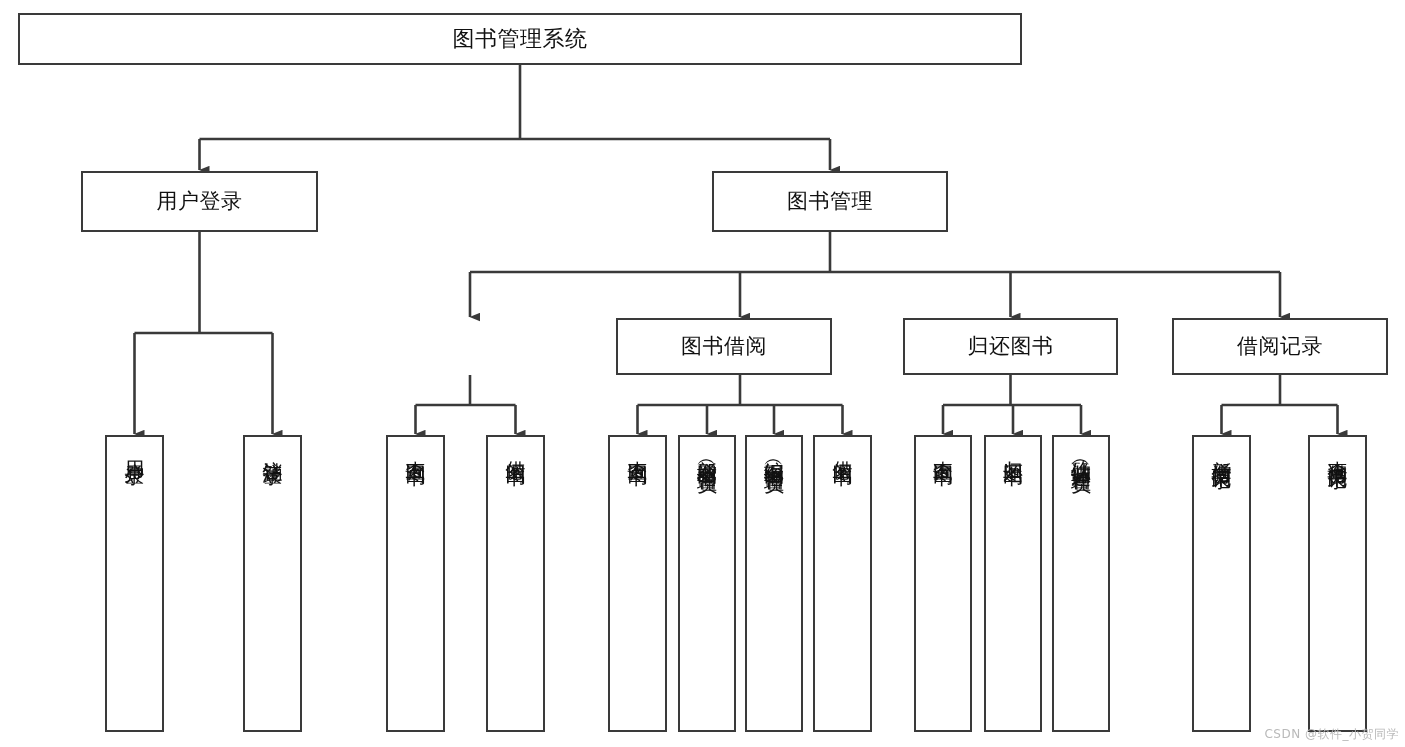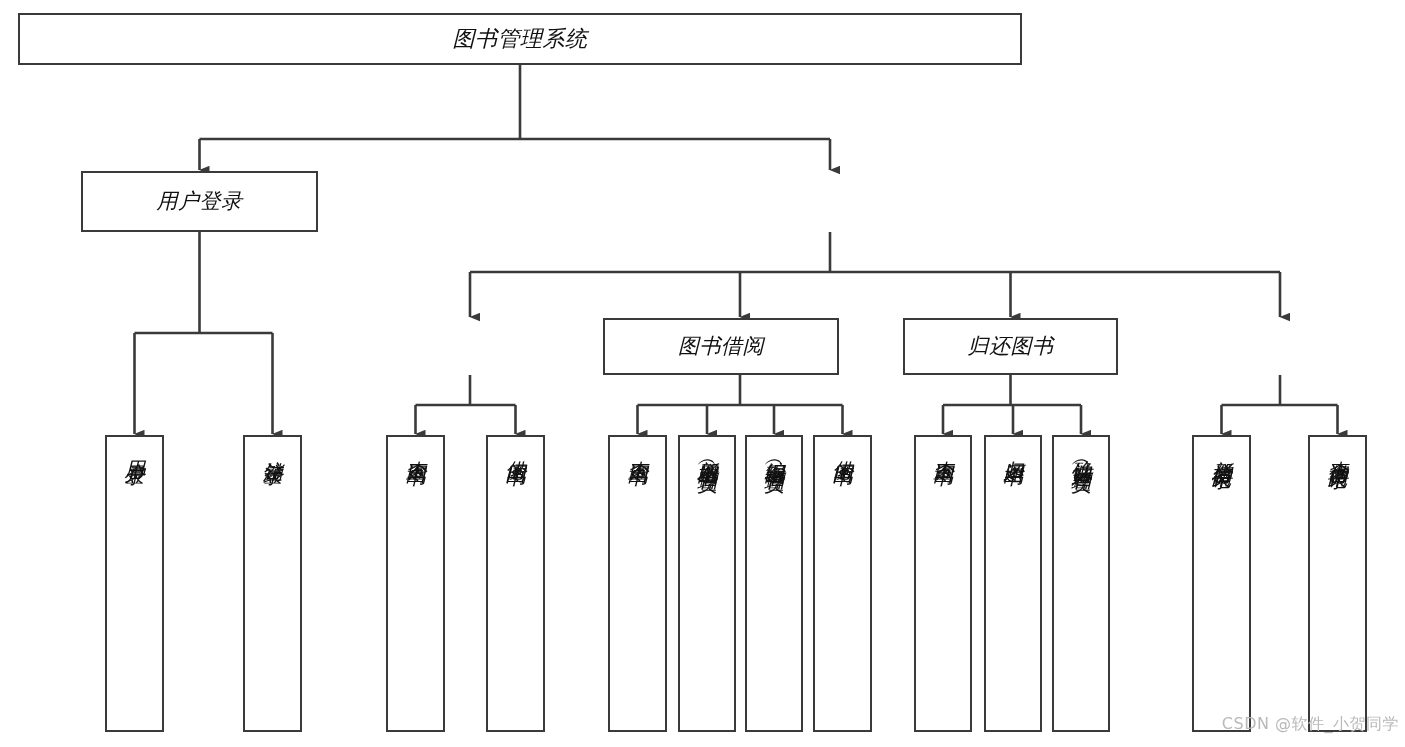--- a/index.html
+++ b/index.html
@@ -37,21 +37,20 @@
     justify-content: center;
     z-index: 2;
   }
   .node-label {
     font-size: 21px;
     line-height: 1.18;
     color: #111111;
     letter-spacing: 0.5px;
     text-align: center;
     white-space: nowrap;
-    font-style: italic;
   }
   .node.level1 .node-label { font-size: 22px; }
   .node.level2 .node-label { font-size: 21px; }
   .node.level3 .node-label { font-size: 21px; }
   .node.leaf {
     align-items: flex-start;
     justify-content: center;
     padding-top: 8px;
   }
   .node.leaf .node-label {
@@ -59,22 +58,22 @@
     text-orientation: upright;
     font-size: 20px;
     line-height: 1.25;
     letter-spacing: 2px;
     white-space: normal;
     max-height: 100%;
   }
   .watermark {
     position: absolute;
     right: 6px;
-    bottom: 12px;
-    font-size: 16px;
+    bottom: 4px;
+    font-size: 12px;
     color: #b9b9b9;
     letter-spacing: 0.5px;
     z-index: 5;
     white-space: nowrap;
   }
 </style>
 </head>
 <body>
 
 <div id="canvas">
@@ -122,26 +121,32 @@
       </g>
   </svg>
 
   <div class="node level1" style="left: 18px; top: 13px; width: 1004px; height: 52px;">
     <span class="node-label">图书管理系统</span>
   </div>
 
   <div class="node level2" style="left: 81px; top: 171px; width: 237px; height: 61px;">
     <span class="node-label">用户登录</span>
   </div>
+  <div class="node level2" style="left: 712px; top: 171px; width: 236px; height: 61px;">
+    <span class="node-label">图书管理</span>
+  </div>
 
-  <div class="node level3" style="left: 603px; top: 318px; width: 236px; height: 57px;">
+  <div class="node level3" style="left: 616px; top: 318px; width: 216px; height: 57px;">
     <span class="node-label">图书借阅</span>
   </div>
   <div class="node level3" style="left: 903px; top: 318px; width: 215px; height: 57px;">
     <span class="node-label">归还图书</span>
+  </div>
+  <div class="node level3" style="left: 1172px; top: 318px; width: 216px; height: 57px;">
+    <span class="node-label">借阅记录</span>
   </div>
 
   <div class="node leaf" style="left: 105px; top: 435px; width: 59px; height: 297px;">
     <span class="node-label">用户登录</span>
   </div>
   <div class="node leaf" style="left: 243px; top: 435px; width: 59px; height: 297px;">
     <span class="node-label">注销登录</span>
   </div>
   <div class="node leaf" style="left: 386px; top: 435px; width: 59px; height: 297px;">
     <span class="node-label">查询图书</span>

